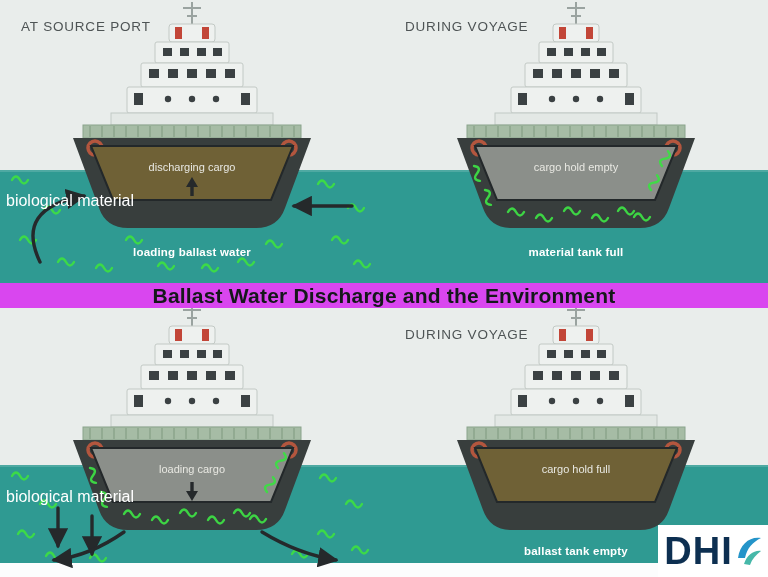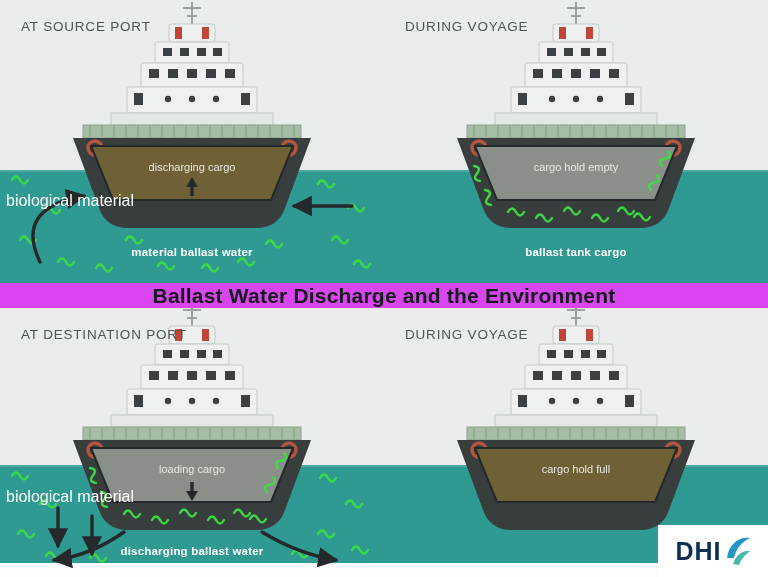--- a/index.html
+++ b/index.html
@@ -32,21 +32,21 @@
   .bot .side-label{top:180px;}
   .title{
     grid-column:1/3;margin:0;background:#d946ef;
     display:flex;align-items:center;justify-content:center;
     font-size:21px;font-weight:700;color:#15181a;letter-spacing:0.2px;
   }
   .logo{
     position:absolute;right:0;bottom:0;width:110px;height:52px;background:#ffffff;
     display:flex;align-items:center;justify-content:center;gap:3px;z-index:5;
   }
-  .logo-text{font-weight:700;font-size:25px;letter-spacing:1px;color:#0d2f51;}
+  .logo-text{font-weight:700;font-size:38px;letter-spacing:1px;color:#0d2f51;}
 </style>
 </head>
 <body>
 
 <div class="poster">
 
   <section class="panel top">
     <div class="sky"></div>
     <div class="water"></div>
     <svg class="overlay" viewBox="0 0 384 283">
@@ -117,21 +117,21 @@
           <path d="M29,150 L231,150 L209,204 L51,204 Z" fill="#6f6136" stroke="#23282a" stroke-width="2"></path>
           <text x="130" y="175" text-anchor="middle" font-size="11" fill="#e8e8e2">discharging cargo</text>
           <path d="M130,200 V188" stroke="#25292b" stroke-width="3.4"></path>
           <path d="M130,181 L124,191 H136 Z" fill="#25292b"></path>
         </g>
         <path d="M40,262 Q14,208 84,196" fill="none" stroke="#25292b" stroke-width="3.4" stroke-linecap="round" marker-end="url(#ah0)"></path>
         <path d="M352,206 H294" fill="none" stroke="#25292b" stroke-width="3.4" stroke-linecap="round" marker-end="url(#ah0)"></path>
       </svg>
     <h2 class="hdr">AT SOURCE PORT</h2>
     <div class="side-label">biological material</div>
-    <div class="water-label">material ballast water</div>
+    <div class="water-label">loading ballast water</div>
   </section>
 
   <section class="panel top">
     <div class="sky"></div>
     <div class="water"></div>
     <svg class="overlay" viewBox="0 0 384 283">
         <defs>
           <marker id="ah1" markerWidth="6" markerHeight="6" refX="7" refY="4" orient="auto" viewBox="0 0 8 8">
             <path d="M0,0 L8,4 L0,8 Z" fill="#25292b"></path>
           </marker>
@@ -189,21 +189,21 @@
           <path d="M146,222 q4,-7 8,0 t8,0" fill="none" stroke="#3ddd45" stroke-width="2.4" stroke-linecap="round" opacity="0.95"></path>
           <path d="M172,215 q4,-7 8,0 t8,0" fill="none" stroke="#3ddd45" stroke-width="2.4" stroke-linecap="round" opacity="0.95"></path>
           <path d="M188,221 q4,-7 8,0 t8,0" fill="none" stroke="#3ddd45" stroke-width="2.4" stroke-linecap="round" opacity="0.95"></path>
           <path d="M28,170 q4,-7 8,0 t8,0" fill="none" stroke="#3ddd45" stroke-width="2.4" stroke-linecap="round" opacity="0.95" transform="rotate(68 28 170)"></path>
           <path d="M39,194 q4,-7 8,0 t8,0" fill="none" stroke="#3ddd45" stroke-width="2.4" stroke-linecap="round" opacity="0.95" transform="rotate(68 39 194)"></path>
           <path d="M216,170 q4,-7 8,0 t8,0" fill="none" stroke="#3ddd45" stroke-width="2.4" stroke-linecap="round" opacity="0.95" transform="rotate(-68 216 170)"></path>
           <path d="M205,194 q4,-7 8,0 t8,0" fill="none" stroke="#3ddd45" stroke-width="2.4" stroke-linecap="round" opacity="0.95" transform="rotate(-68 205 194)"></path>
         </g>
       </svg>
     <h2 class="hdr">DURING VOYAGE</h2>
-    <div class="water-label">ballast tank cargo</div>
+    <div class="water-label">material tank full</div>
   </section>
 
   <h1 class="title">Ballast Water Discharge and the Environment</h1>
 
   <section class="panel bot">
     <div class="sky"></div>
     <div class="water"></div>
     <div class="strip"></div>
     <svg class="overlay" viewBox="0 0 384 269">
         <defs>
@@ -279,23 +279,21 @@
           <path d="M28,170 q4,-7 8,0 t8,0" fill="none" stroke="#3ddd45" stroke-width="2.4" stroke-linecap="round" opacity="0.95" transform="rotate(68 28 170)"></path>
           <path d="M39,194 q4,-7 8,0 t8,0" fill="none" stroke="#3ddd45" stroke-width="2.4" stroke-linecap="round" opacity="0.95" transform="rotate(68 39 194)"></path>
           <path d="M216,170 q4,-7 8,0 t8,0" fill="none" stroke="#3ddd45" stroke-width="2.4" stroke-linecap="round" opacity="0.95" transform="rotate(-68 216 170)"></path>
           <path d="M205,194 q4,-7 8,0 t8,0" fill="none" stroke="#3ddd45" stroke-width="2.4" stroke-linecap="round" opacity="0.95" transform="rotate(-68 205 194)"></path>
         </g>
         <path d="M58,200 V238" fill="none" stroke="#25292b" stroke-width="3.4" stroke-linecap="round" marker-end="url(#ah2)"></path>
         <path d="M92,208 V246" fill="none" stroke="#25292b" stroke-width="3.4" stroke-linecap="round" marker-end="url(#ah2)"></path>
         <path d="M124,224 Q90,248 54,252" fill="none" stroke="#25292b" stroke-width="3.4" stroke-linecap="round" marker-end="url(#ah2)"></path>
         <path d="M262,224 Q298,246 336,252" fill="none" stroke="#25292b" stroke-width="3.4" stroke-linecap="round" marker-end="url(#ah2)"></path>
       </svg>
-    <h2 class="hdr">AT DESTINATION PORT</h2>
     <div class="side-label">biological material</div>
-    <div class="water-label">discharging ballast water</div>
   </section>
 
   <section class="panel bot">
     <div class="sky"></div>
     <div class="water"></div>
     <div class="strip"></div>
     <svg class="overlay" viewBox="0 0 384 269">
         <defs>
           <marker id="ah3" markerWidth="6" markerHeight="6" refX="7" refY="4" orient="auto" viewBox="0 0 8 8">
             <path d="M0,0 L8,4 L0,8 Z" fill="#25292b"></path>
@@ -344,20 +342,21 @@
           <line x1="220" y1="130" x2="220" y2="141" stroke="#7e997f" stroke-width="1"></line>
           <line x1="232" y1="130" x2="232" y2="141" stroke="#7e997f" stroke-width="1"></line>
           <path d="M11,142 L249,142 L223,212 Q216,232 194,232 L66,232 Q44,232 37,212 Z" fill="#383e3d"></path>
           <circle cx="33" cy="152" r="7" fill="none" stroke="#b3563e" stroke-width="3.5"></circle>
           <circle cx="227" cy="152" r="7" fill="none" stroke="#b3563e" stroke-width="3.5"></circle>
           <path d="M29,150 L231,150 L209,204 L51,204 Z" fill="#6f6136" stroke="#23282a" stroke-width="2"></path>
           <text x="130" y="175" text-anchor="middle" font-size="11" fill="#e8e8e2">cargo hold full</text>
         </g>
       </svg>
     <h2 class="hdr">DURING VOYAGE</h2>
+    <div class="water-label">ballast tank empty</div>
   </section>
 
   <div class="logo">
     <span class="logo-text">DHI</span>
     <svg width="26" height="34" viewBox="0 0 26 34">
       <path d="M2,24 C4,10 14,2 25,4 C17,8 11,14 9,24 Z" fill="#2494c9"></path>
       <path d="M8,30 C11,21 18,16 25,17 C20,21 16,25 14,31 Z" fill="#46b8a9"></path>
     </svg>
   </div>
 

